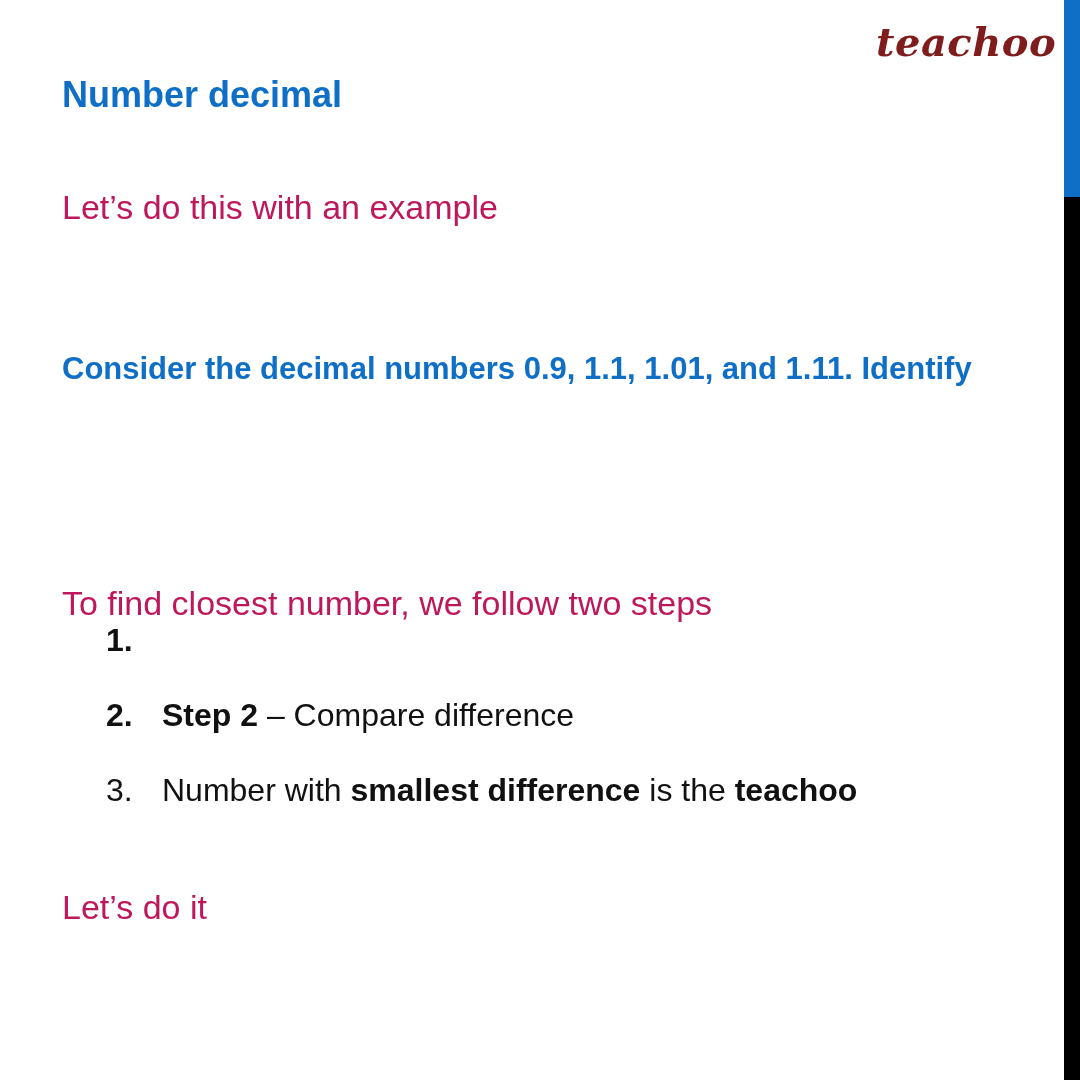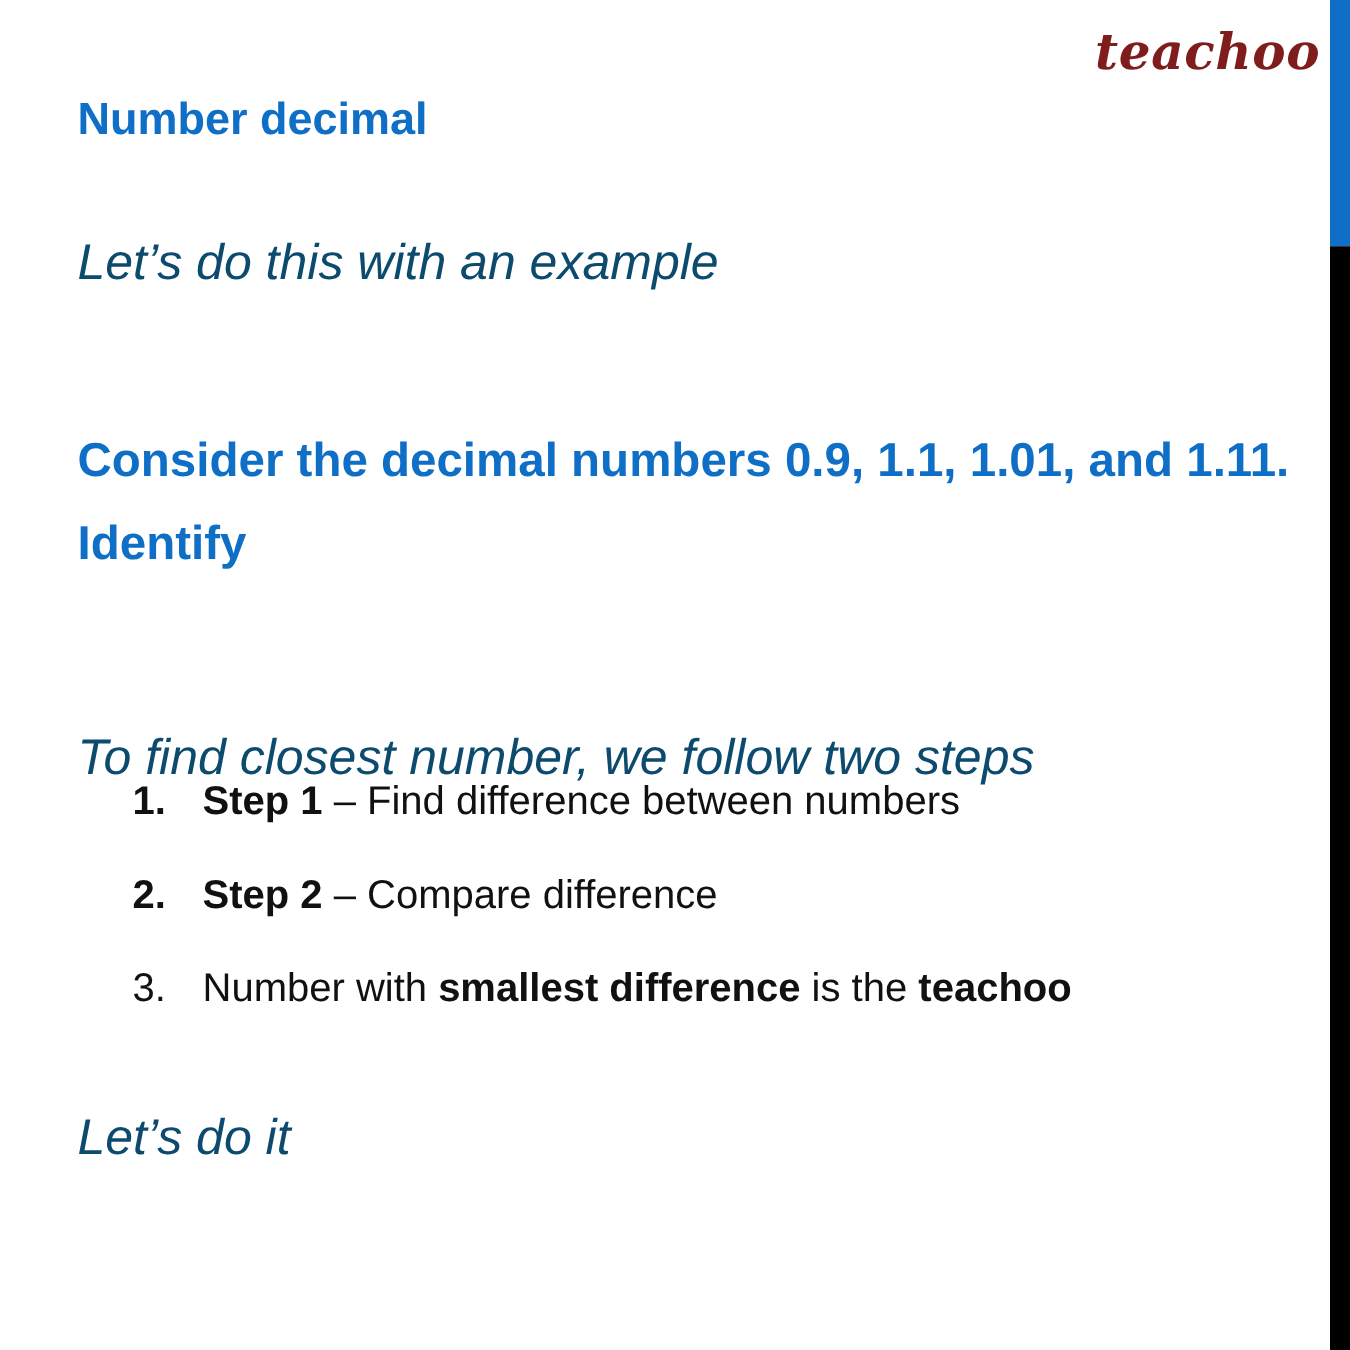--- a/index.html
+++ b/index.html
@@ -21,27 +21,26 @@
     }
     .side-bar-black {
       position: absolute; left: 1064px; top: 197px; width: 16px; height: 883px;
       background: #000000;
     }
     .title {
       position: absolute; left: 62px; top: 74px;
       font-size: 36px; font-weight: bold; color: #0f6fc6;
     }
     .text {
-      position: absolute; left: 62px; font-size: 40px; color: #0c4a6e;
+      position: absolute; left: 62px; font-size: 34px; color: #be185d;
       white-space: nowrap;
-      font-style: italic;
     }
     .question {
       position: absolute; left: 62px; top: 336px; width: 970px;
-      font-size: 38px; font-weight: bold; color: #0f6fc6; line-height: 66px;
+      font-size: 31px; font-weight: bold; color: #0f6fc6; line-height: 66px;
     }
     .steps {
       position: absolute; left: 106px; top: 622px;
       font-size: 32px; color: #111;
     }
     .step { height: 75px; display: flex; white-space: nowrap; }
     .step .num { width: 56px; }
     b { font-weight: bold; }
   </style>
 </head>
@@ -56,21 +55,20 @@
 
 <div class="question">
   <div>Consider the decimal numbers 0.9, 1.1, 1.01, and 1.11. Identify</div>
 </div>
 
 <div class="text" style="top:584px;">To find closest number, we follow two steps</div>
 
 <div class="steps">
   <div class="step">
     <span class="num" style="font-weight:bold">1.</span>
-    <span><b>Step 1</b><span> – Find difference between numbers</span></span>
   </div>
   <div class="step">
     <span class="num" style="font-weight:bold">2.</span>
     <span><b>Step 2</b><span> – Compare difference</span></span>
   </div>
   <div class="step">
     <span class="num">3.</span>
     <span><span>Number with </span><b>smallest difference</b><span> is the </span><b>teachoo</b></span>
   </div>
 </div>

